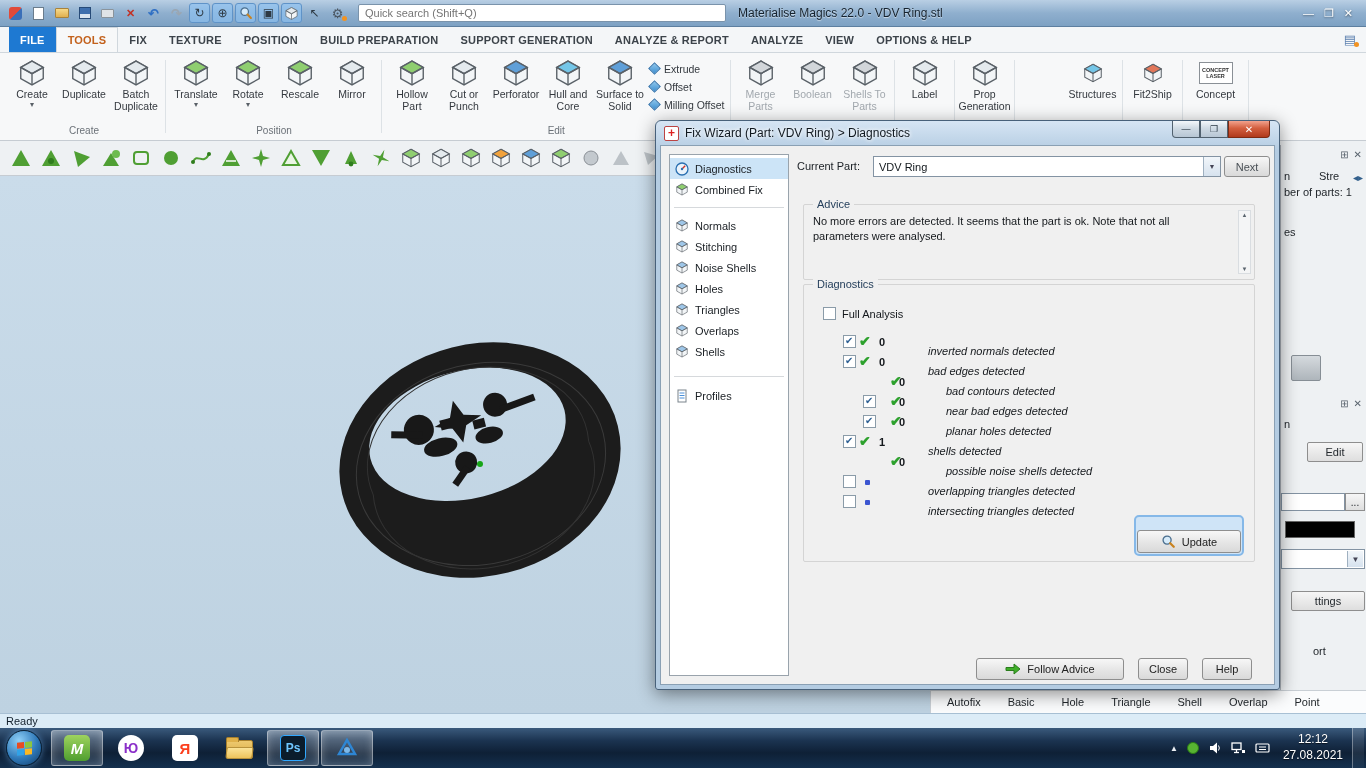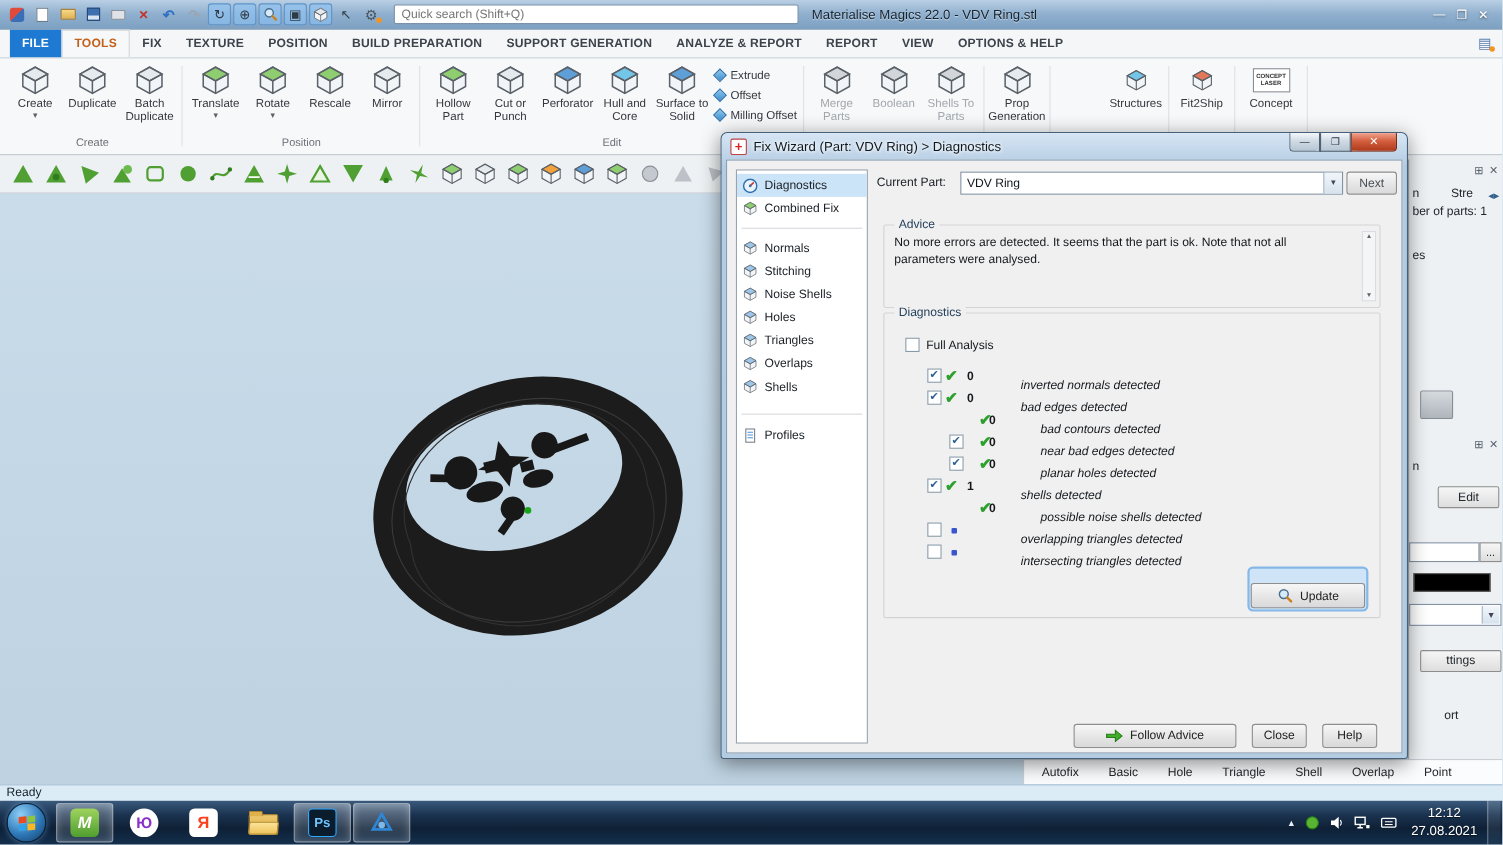--- a/index.html
+++ b/index.html
@@ -253,21 +253,21 @@
 
   <div class="tabbar">
     <span class="rtab file">FILE</span>
     <span class="rtab active">TOOLS</span>
     <span class="rtab">FIX</span>
     <span class="rtab">TEXTURE</span>
     <span class="rtab">POSITION</span>
     <span class="rtab">BUILD PREPARATION</span>
     <span class="rtab">SUPPORT GENERATION</span>
     <span class="rtab">ANALYZE &amp; REPORT</span>
-    <span class="rtab">REPORT</span>
+    <span class="rtab">ANALYZE</span>
     <span class="rtab">VIEW</span>
     <span class="rtab">OPTIONS &amp; HELP</span>
     <span class="tab-right-icon">▤<span class="orange-dot"></span></span>
   </div>
 
   <div class="ribbon">
     <div class="rgroup">
       <div class="rgroup-items">
         <div class="rbtn">
           <span class="bicon">
@@ -420,20 +420,32 @@
           <span class="bicon">
               <svg class="cube c-gray">
                 <use href="#cube"></use>
               </svg>
             </span>
           <span>Shells To Parts</span>
         </div>
       </div>
     </div>
 
+    <div class="rgroup">
+      <div class="rgroup-items">
+        <div class="rbtn">
+          <span class="bicon">
+              <svg class="cube c-w">
+                <use href="#cube"></use>
+              </svg>
+            </span>
+          <span>Label</span>
+        </div>
+      </div>
+    </div>
 
     <div class="rgroup">
       <div class="rgroup-items">
         <div class="rbtn">
           <span class="bicon">
               <svg class="cube c-w">
                 <use href="#cube"></use>
               </svg>
             </span>
           <span>Prop Generation</span>

